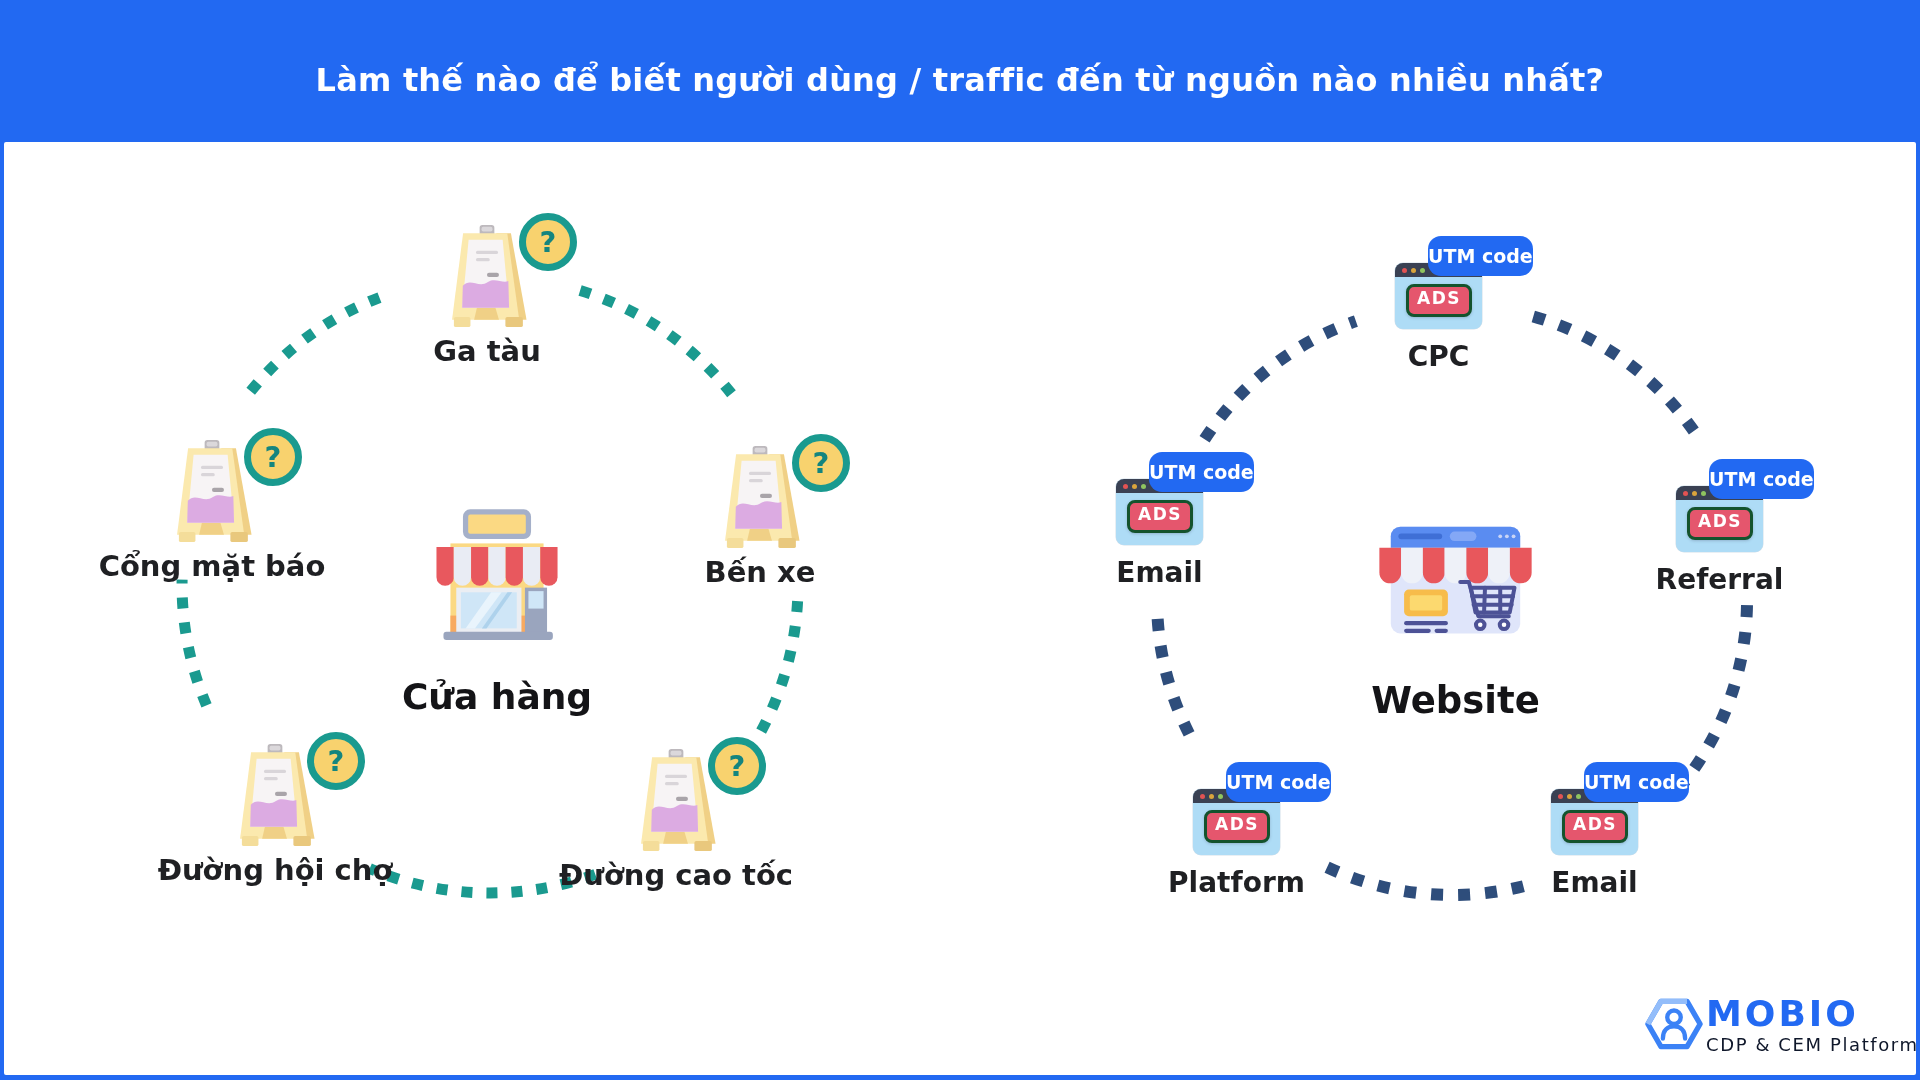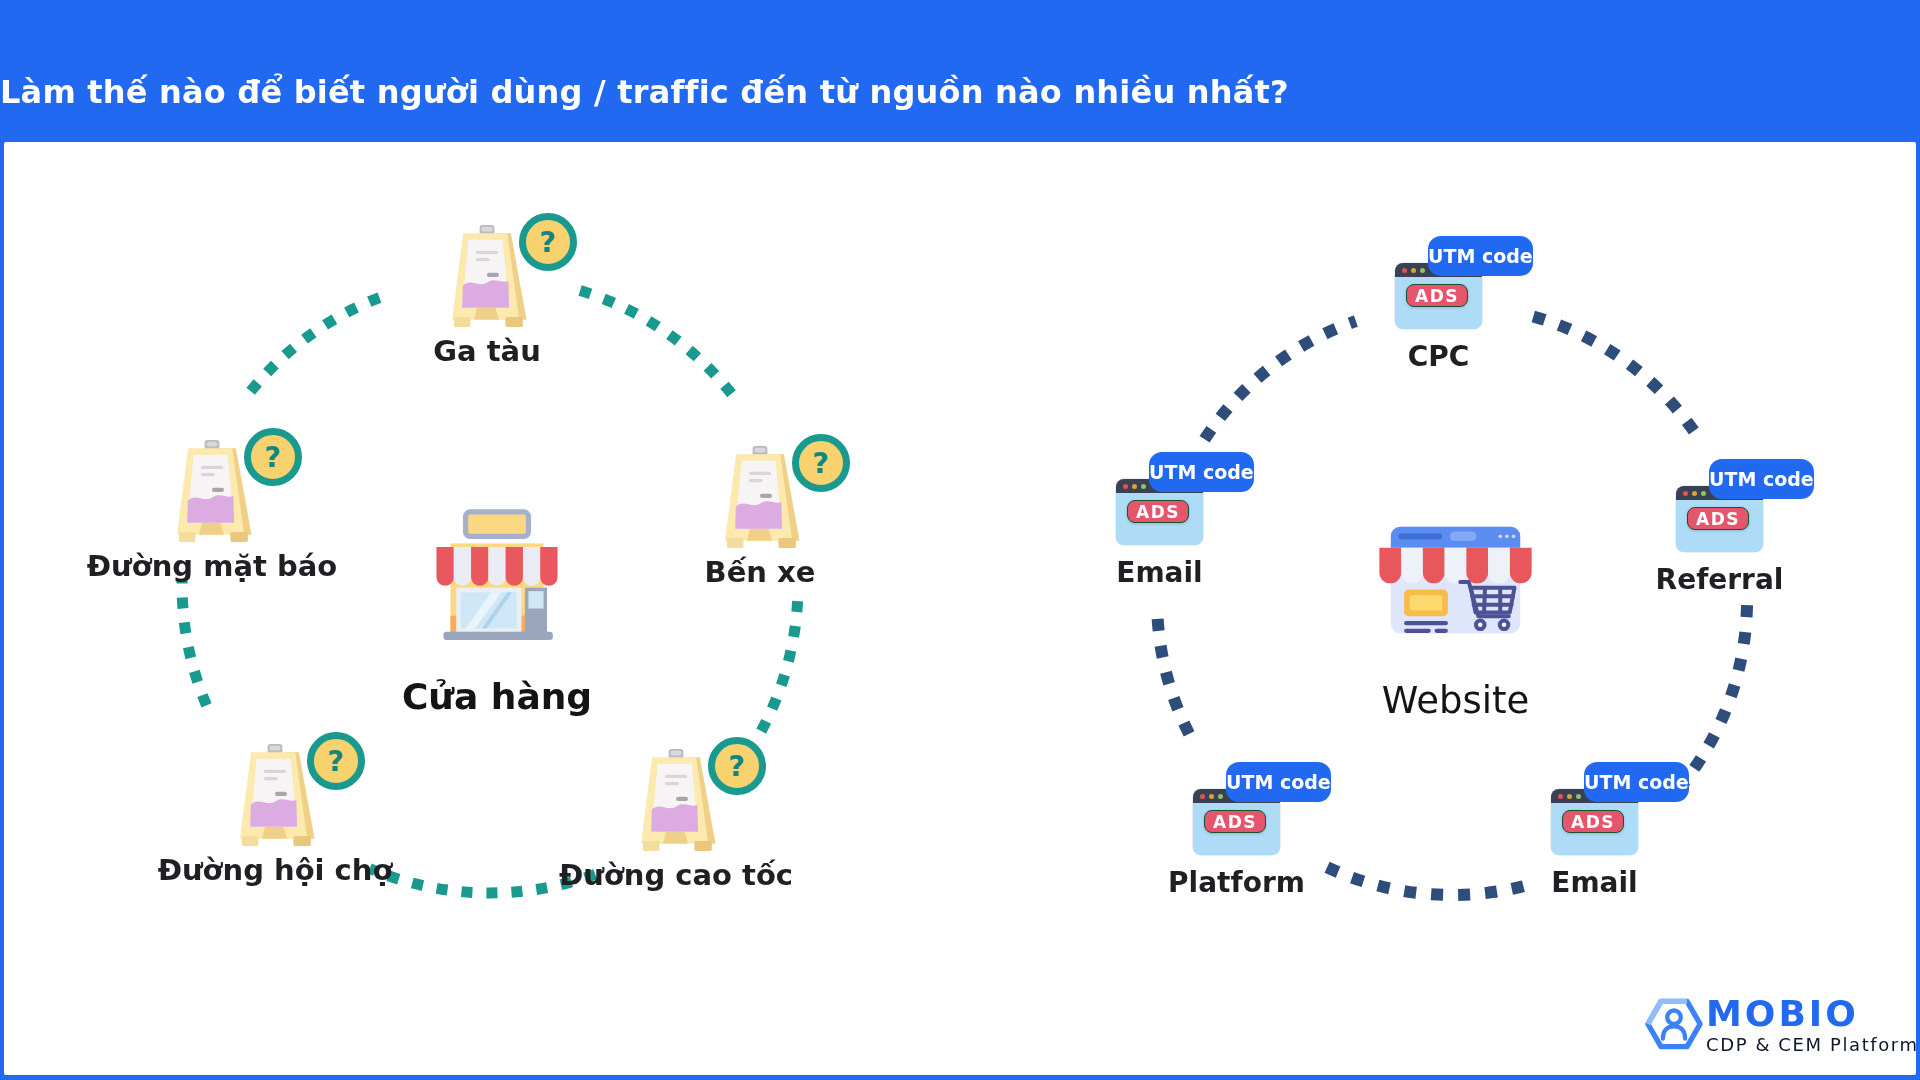--- a/index.html
+++ b/index.html
@@ -7,21 +7,21 @@
     width:1920px;height:1080px;position:relative;overflow:hidden;
     background:#2269f2;
     font-family:"DejaVu Sans","Liberation Sans",sans-serif;
   }
   .panel{
     position:absolute;left:4px;right:4px;top:142px;bottom:5px;
     background:#ffffff;border-radius:2px;
   }
   .header{
     position:absolute;left:0;top:0;width:100%;height:142px;
-    display:flex;align-items:center;margin-top:12px;
+    display:flex;align-items:center;justify-content:center;
   }
   .header-title{
     color:#ffffff;font-size:32px;font-weight:700;letter-spacing:.2px;
     padding-top:18px;white-space:nowrap;
   }
   .arcs{position:absolute;left:0;top:0;width:1920px;height:1080px;pointer-events:none;}
 
   
   .sign-node{position:absolute;width:92px;height:103px;}
   .sign-node svg{width:92px;height:103px;display:block;}
@@ -50,33 +50,33 @@
   }
   .browser-bar{
     height:14px;border-radius:8px 8px 0 0;background:#3a4153;
     display:flex;align-items:center;padding-left:7px;gap:4px;
   }
   .bdot{width:5px;height:5px;border-radius:50%;}
   .bdot.red{background:#e25353;}
   .bdot.yellow{background:#d9a43c;}
   .bdot.green{background:#8fc45f;}
   .ads-badge{
-    position:absolute;left:11px;top:21px;background:#e5566d;border:1px solid #14532d;
+    position:absolute;left:11px;top:21px;background:#e5566d;border:3px solid #14532d;
     border-radius:8px;color:#ffffff;font-weight:700;font-size:17px;letter-spacing:1.5px;
-    padding:1px 8px 0 8px;box-shadow:0 1px 3px rgba(60,60,90,.25);
+    padding:1px 8px 6px 8px;box-shadow:0 1px 3px rgba(60,60,90,.25);
   }
   .utm-badge{
     position:absolute;left:33px;top:-27px;background:#2269f2;color:#ffffff;
     font-weight:700;font-size:19px;border-radius:13px;padding:9px 0;white-space:nowrap;
     z-index:2;
   }
   .ads-node .node-label{top:calc(100% + 11px);font-size:28px;}
   .website-node{position:absolute;left:1378px;top:523px;width:155px;height:118px;}
   .website-node svg{width:155px;height:118px;display:block;}
-  .website-node .center-label{top:calc(100% + 14px);font-size:37px;font-weight:400;}
+  .website-node .center-label{top:calc(100% + 14px);font-size:37px;font-weight:700;}
 
   
   .branding{position:absolute;left:1645px;top:995px;display:flex;align-items:flex-start;gap:3px;}
   .branding svg{width:58px;height:58px;display:block;}
   .brand-text{display:flex;flex-direction:column;}
   .brand-name{color:#2269f2;font-size:36px;font-weight:600;letter-spacing:3px;line-height:38px;}
   .brand-tagline{color:#0f172a;font-size:18px;font-weight:500;letter-spacing:1.6px;margin-top:1px;}
 </style>
 </head>
 <body>
@@ -158,21 +158,21 @@
   <div class="node-label">Ga tàu</div>
 </div>
 
 <div class="sign-node" style="left:166px;top:440px;">
   <svg viewBox="0 0 100 112">
       <use href="#sig-icon"></use>
     </svg>
   <div class="qbadge">
       <span>?</span>
     </div>
-  <div class="node-label">Đường mặt báo</div>
+  <div class="node-label">Cổng mặt báo</div>
 </div>
 
 <div class="sign-node" style="left:714px;top:446px;">
   <svg viewBox="0 0 100 112">
       <use href="#sig-icon"></use>
     </svg>
   <div class="qbadge">
       <span>?</span>
     </div>
   <div class="node-label">Bến xe</div>

